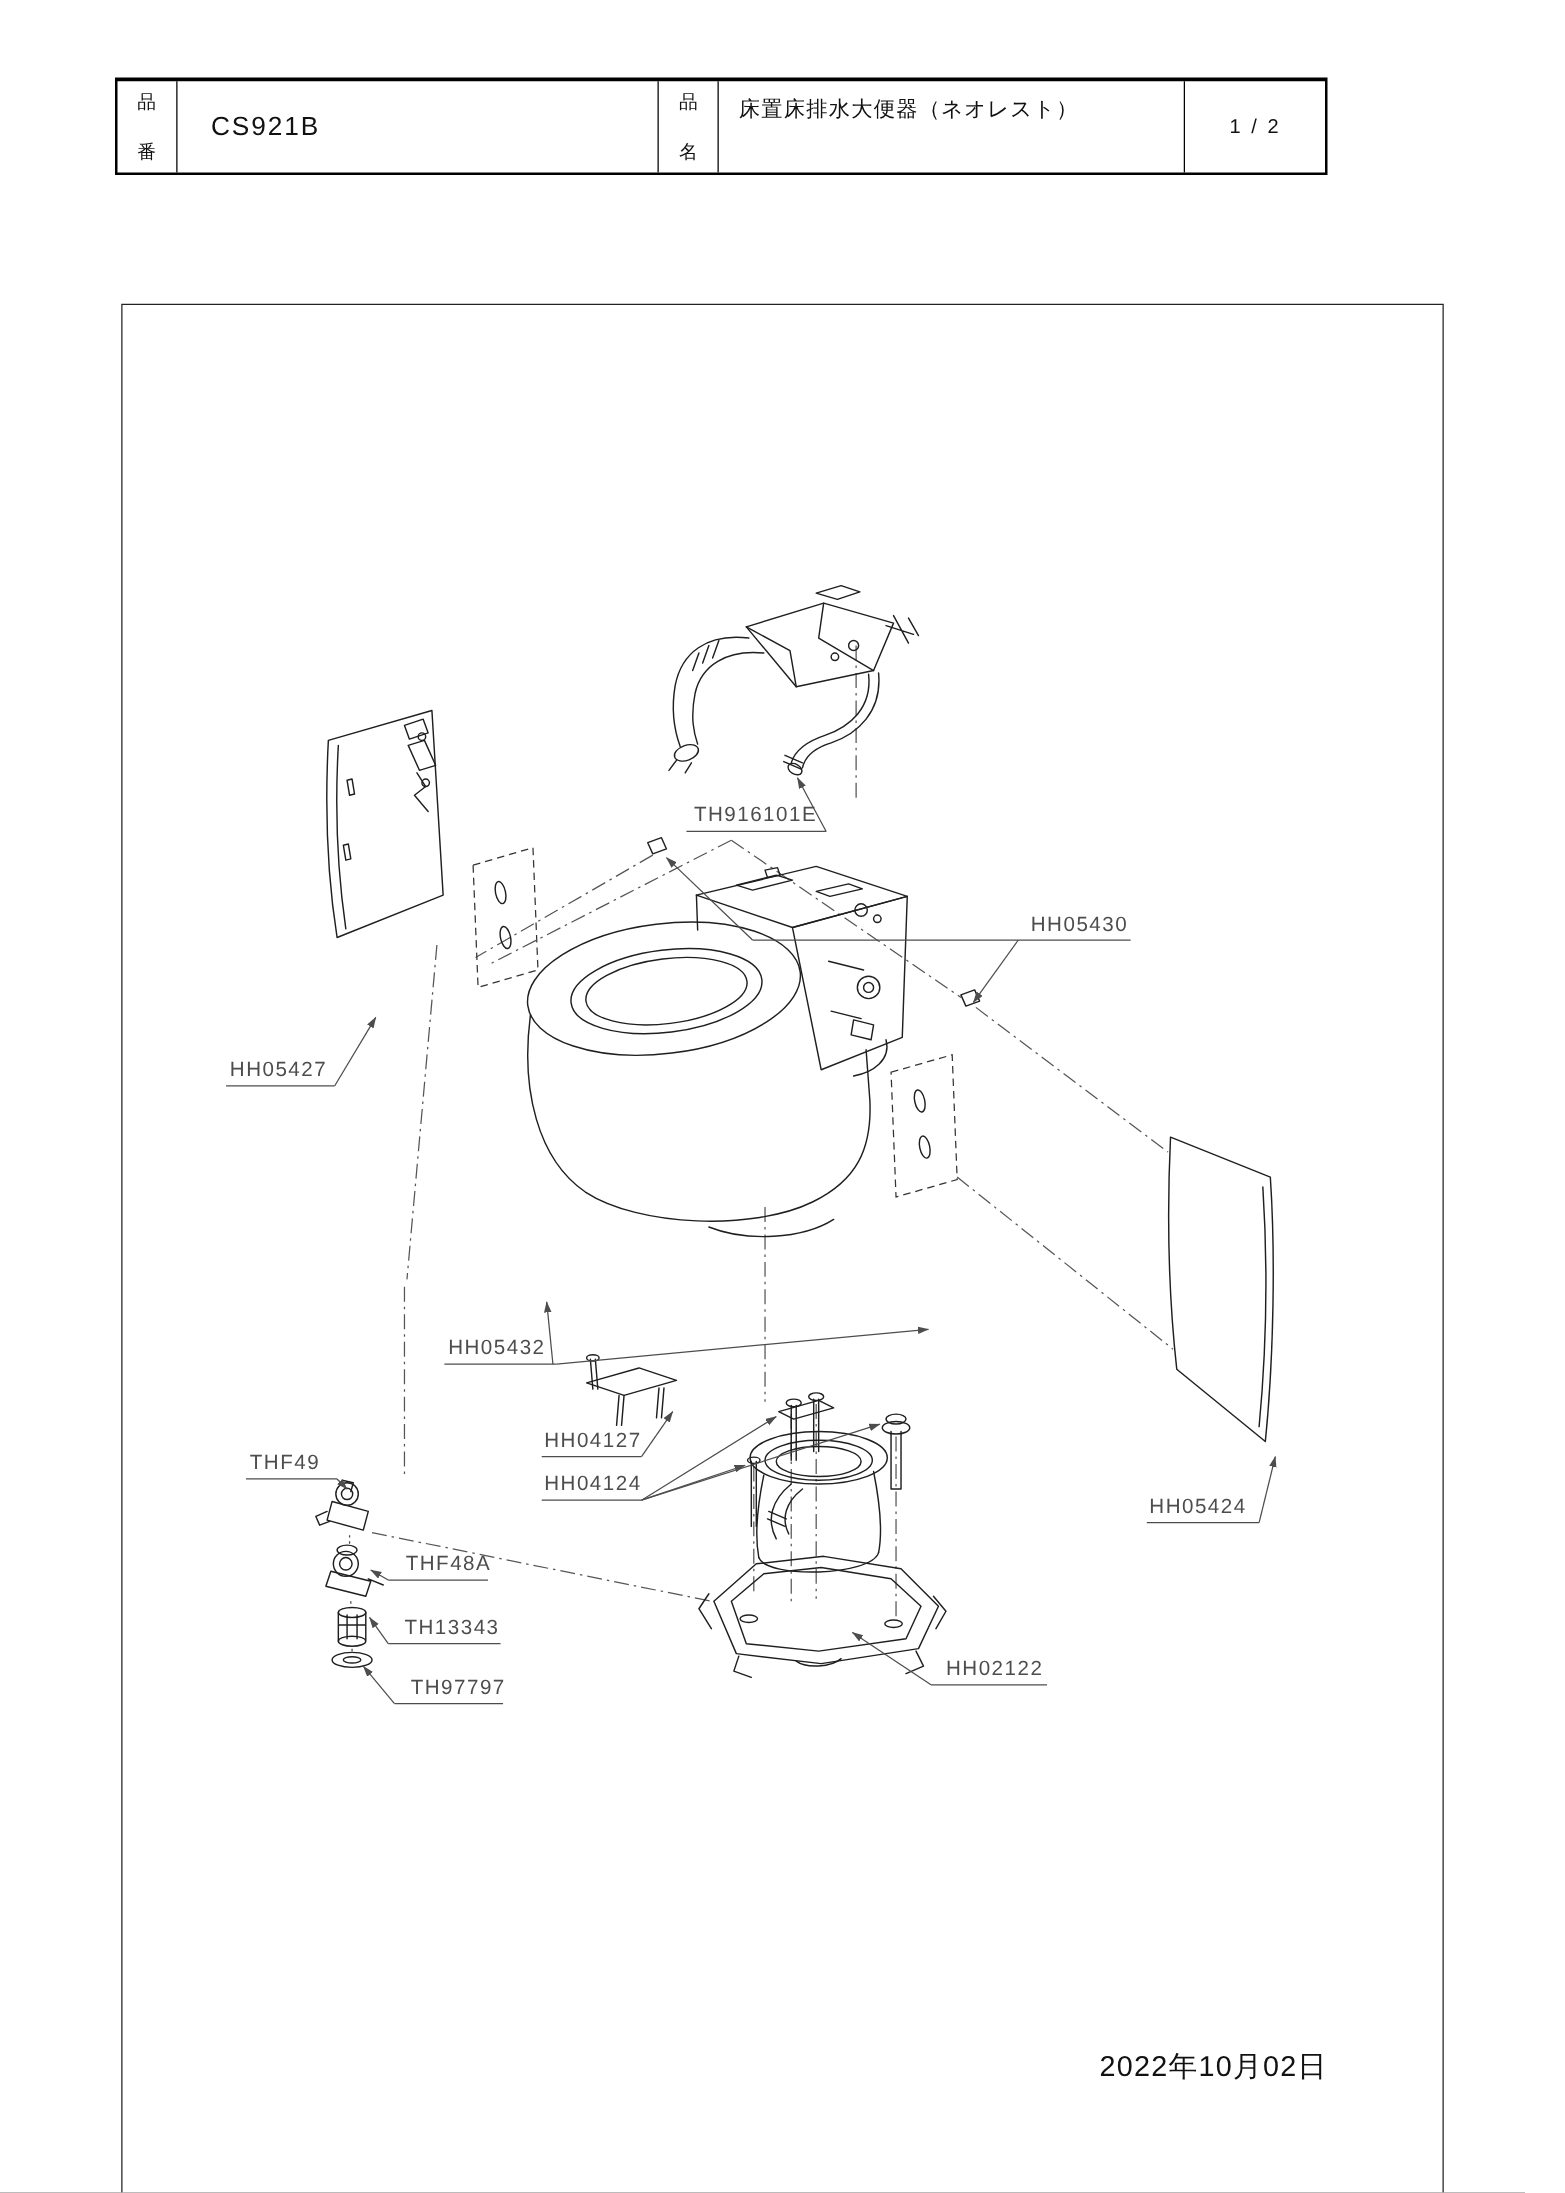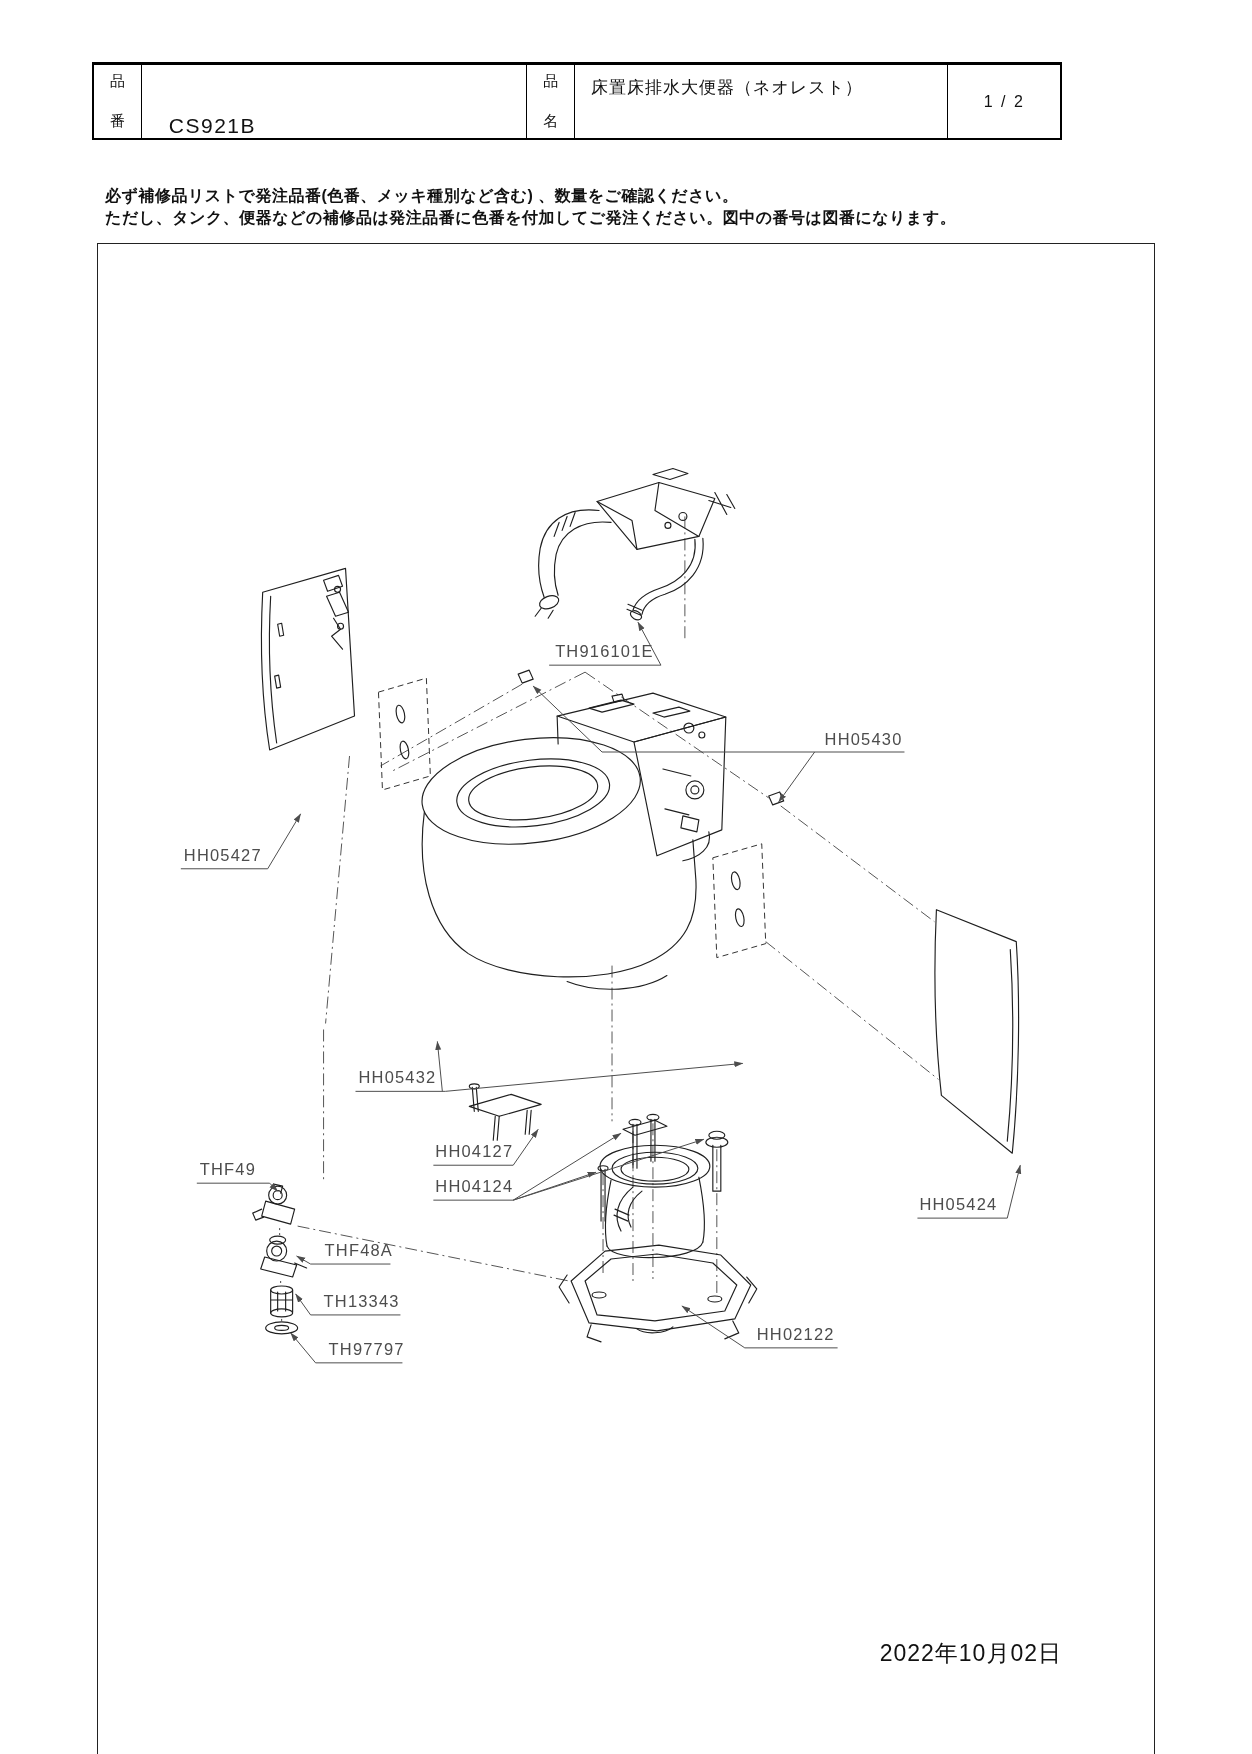--- a/index.html
+++ b/index.html
@@ -5,21 +5,21 @@
   html,body{margin:0;padding:0;background:#888;}
   .page{position:relative;width:1252px;height:1754px;background:#fff;overflow:hidden;
         font-family:"Liberation Sans","DejaVu Sans",sans-serif;color:#111;}
   
   .htable{position:absolute;left:92px;top:62px;width:970px;height:78px;
           border:2px solid #000;border-top-width:3px;display:flex;box-sizing:border-box;}
   .hcell{box-sizing:border-box;border-right:1.5px solid #000;height:100%;}
   .hcell:last-child{border-right:none;}
   .hlabel{width:48px;display:flex;flex-direction:column;justify-content:space-between;
           align-items:center;padding:7px 0;font-size:15px;}
-  .hpn{width:387px;display:flex;align-items:flex-end;padding-left:27px;font-size:21px;letter-spacing:1.5px;}
+  .hpn{width:387px;display:flex;align-items:center;padding-left:27px;font-size:21px;letter-spacing:1.5px;}
   .hname{width:375px;padding:11px 0 0 16px;font-size:17px;letter-spacing:1px;}
   .hpage{width:112px;display:flex;align-items:center;justify-content:center;font-size:16px;letter-spacing:2px;text-align:right;}
   
   .notice{position:absolute;left:105px;top:185px;font-size:16px;font-weight:bold;
           line-height:22px;letter-spacing:0.5px;white-space:nowrap;}
   
   .dbox{position:absolute;left:97px;top:243px;width:1058px;height:1548px;
         border:1.5px solid #222;box-sizing:border-box;}
   .dbox svg{display:block;width:100%;height:100%;}
   
@@ -51,24 +51,20 @@
       <span>名</span>
     </div>
     <div class="hcell hname">
       <span>床置床排水大便器（ネオレスト）</span>
     </div>
     <div class="hcell hpage">
       <span>1 / 2</span>
     </div>
   </div>
 
-  <div class="notice">
-    <div>必ず補修品リストで発注品番(色番、メッキ種別など含む) 、数量をご確認ください。</div>
-    <div>ただし、タンク、便器などの補修品は発注品番に色番を付加してご発注ください。図中の番号は図番になります。</div>
-  </div>
 
   <div class="dbox">
     <svg viewBox="0 0 1058 1387">
       <defs>
         <marker id="arw" markerWidth="10" markerHeight="8" refX="8.5" refY="3" orient="auto">
           <path d="M0,0 L9,3 L0,6 Z" fill="#4d4d4d"></path>
         </marker>
       </defs>
 
       <g>

